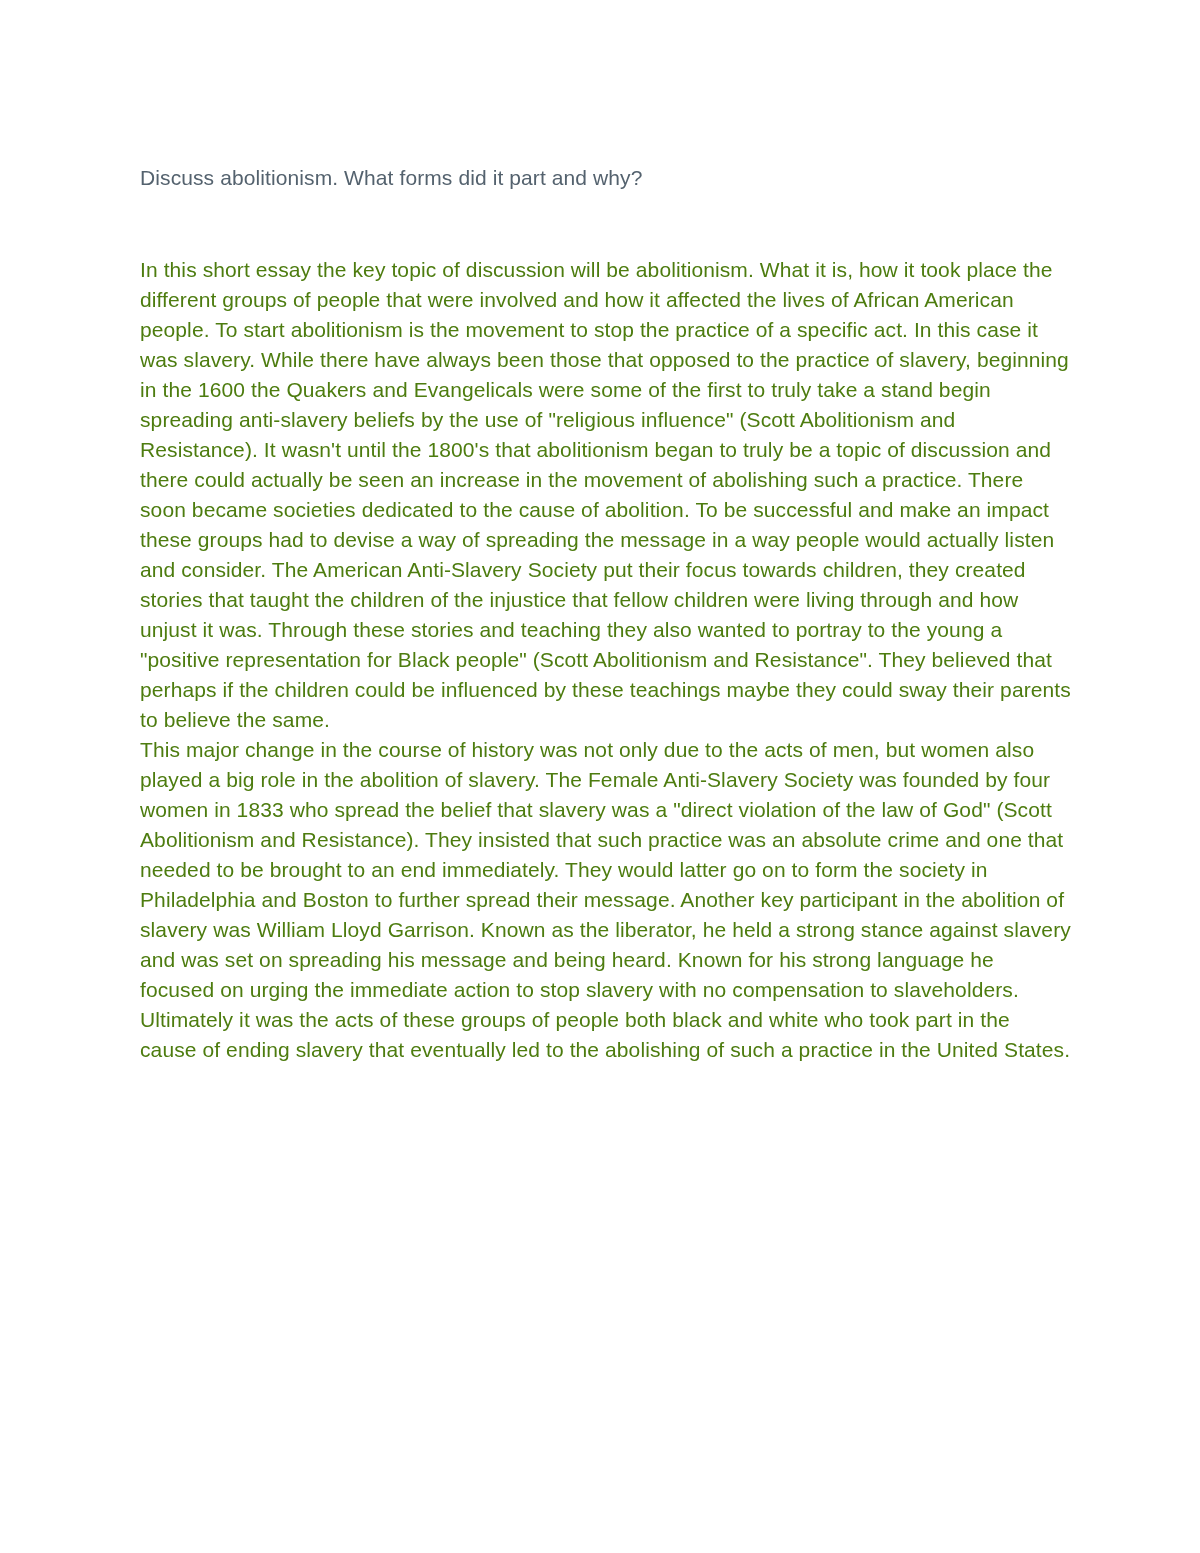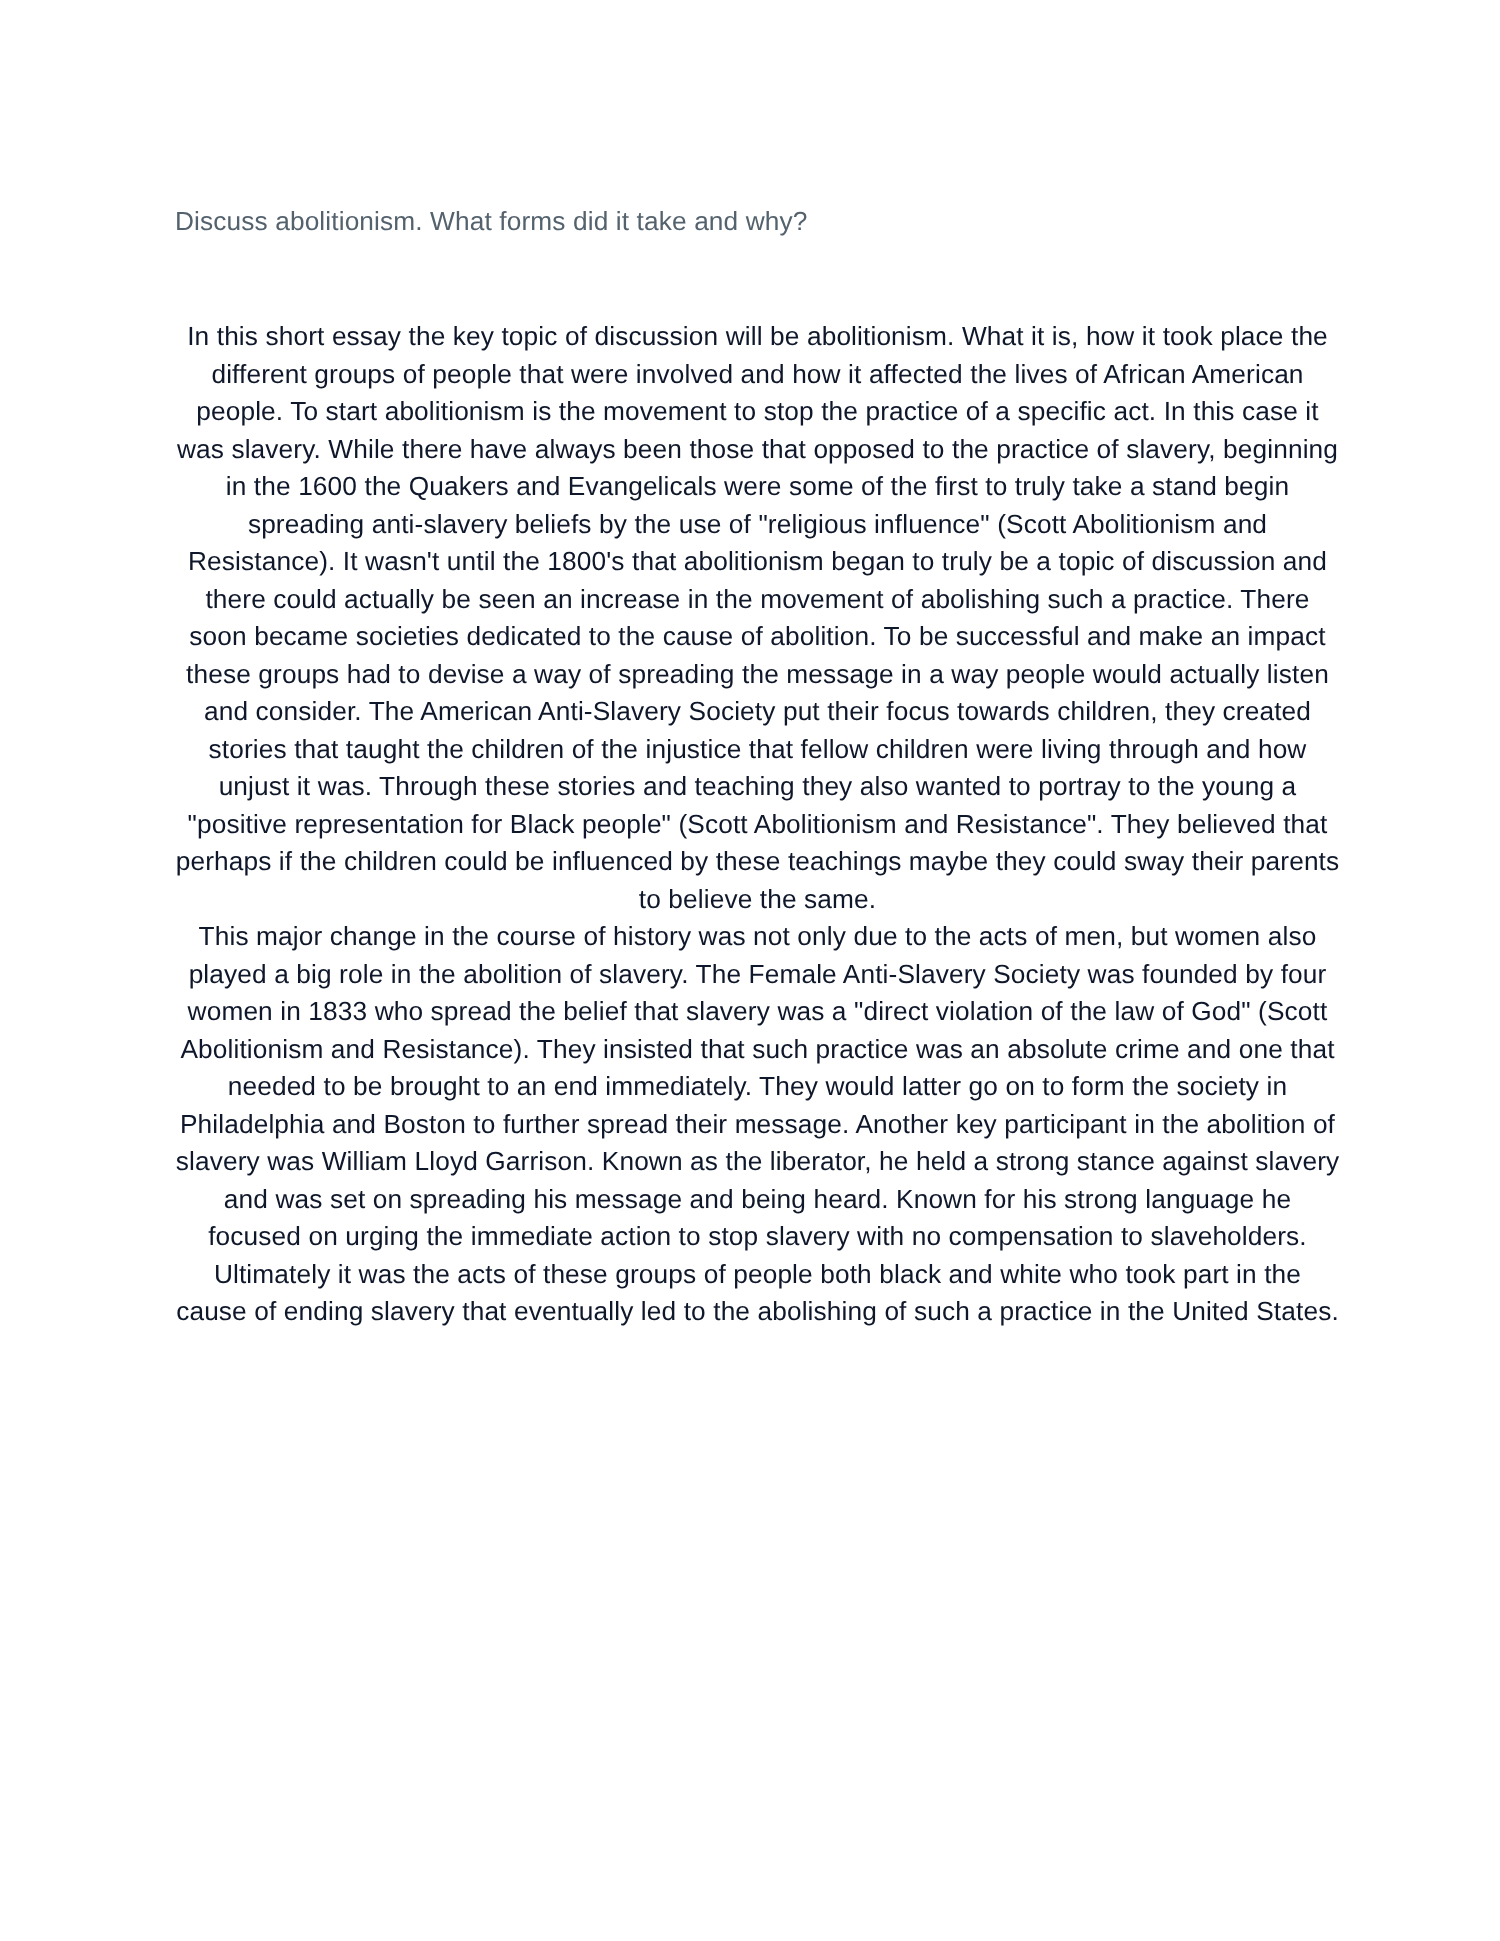--- a/index.html
+++ b/index.html
@@ -33,30 +33,30 @@
     font-size: 21px;
     line-height: 30px;
     color: #54626e;
     letter-spacing: 0.1px;
     margin-bottom: 62px;
   }
 
   .essay-paragraph {
     font-size: 21px;
     line-height: 30px;
-    color: #0f172a;
+    color: #4d7c0f;
     letter-spacing: 0.1px;
-    text-align: center;
+    text-align: left;
   }
 
   .essay-paragraph + .essay-paragraph {
   }
 </style>
 </head>
 <body>
 
 <div class="page">
   <div class="content">
-    <div class="essay-title">Discuss abolitionism. What forms did it take and why?</div>
+    <div class="essay-title">Discuss abolitionism. What forms did it part and why?</div>
     <p class="essay-paragraph">In this short essay the key topic of discussion will be abolitionism. What it is, how it took place the different groups of people that were involved and how it affected the lives of African American people. To start abolitionism is the movement to stop the practice of a specific act. In this case it was slavery. While there have always been those that opposed to the practice of slavery, beginning in the 1600 the Quakers and Evangelicals were some of the first to truly take a stand begin spreading anti-slavery beliefs by the use of "religious influence" (Scott Abolitionism and Resistance). It wasn't until the 1800's that abolitionism began to truly be a topic of discussion and there could actually be seen an increase in the movement of abolishing such a practice. There soon became societies dedicated to the cause of abolition. To be successful and make an impact these groups had to devise a way of spreading the message in a way people would actually listen and consider. The American Anti-Slavery Society put their focus towards children, they created stories that taught the children of the injustice that fellow children were living through and how unjust it was. Through these stories and teaching they also wanted to portray to the young a "positive representation for Black people" (Scott Abolitionism and Resistance". They believed that perhaps if the children could be influenced by these teachings maybe they could sway their parents to believe the same.</p>
     <p class="essay-paragraph">This major change in the course of history was not only due to the acts of men, but women also played a big role in the abolition of slavery. The Female Anti-Slavery Society was founded by four women in 1833 who spread the belief that slavery was a "direct violation of the law of God" (Scott Abolitionism and Resistance). They insisted that such practice was an absolute crime and one that needed to be brought to an end immediately. They would latter go on to form the society in Philadelphia and Boston to further spread their message. Another key participant in the abolition of slavery was William Lloyd Garrison. Known as the liberator, he held a strong stance against slavery and was set on spreading his message and being heard. Known for his strong language he focused on urging the immediate action to stop slavery with no compensation to slaveholders. Ultimately it was the acts of these groups of people both black and white who took part in the cause of ending slavery that eventually led to the abolishing of such a practice in the United States.</p>
   </div>
 </div>
 
 </body></html>

